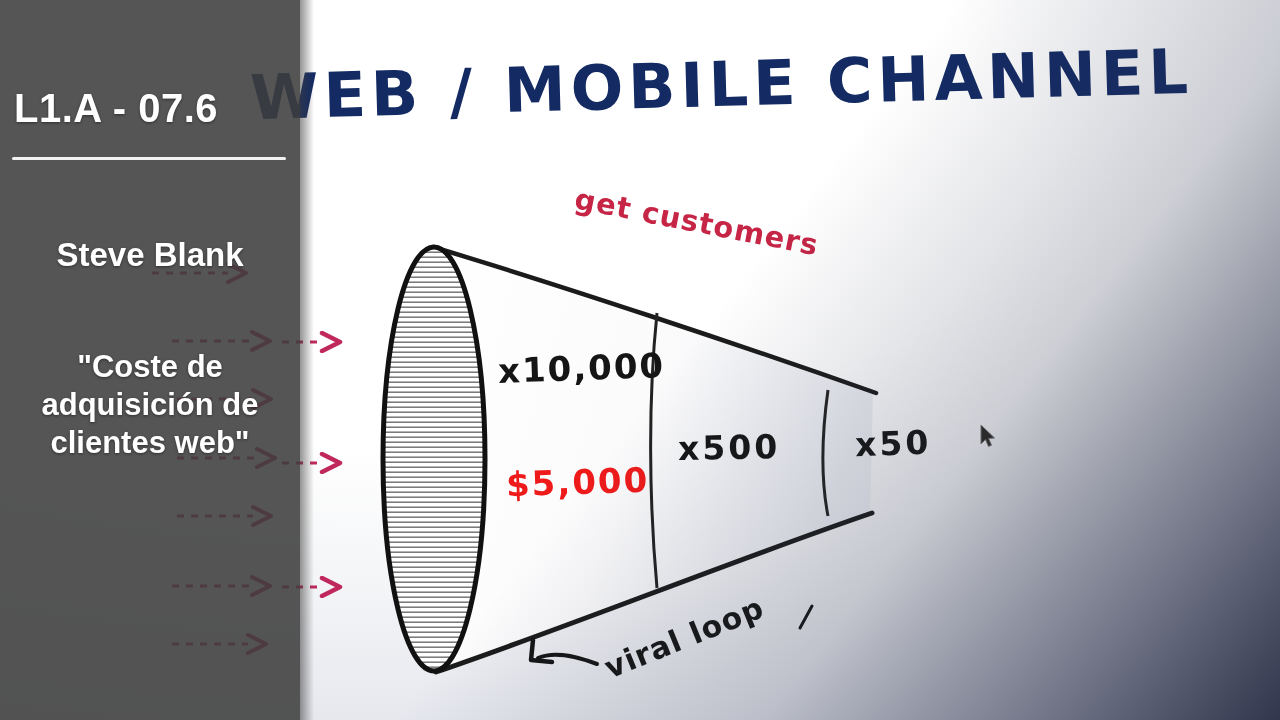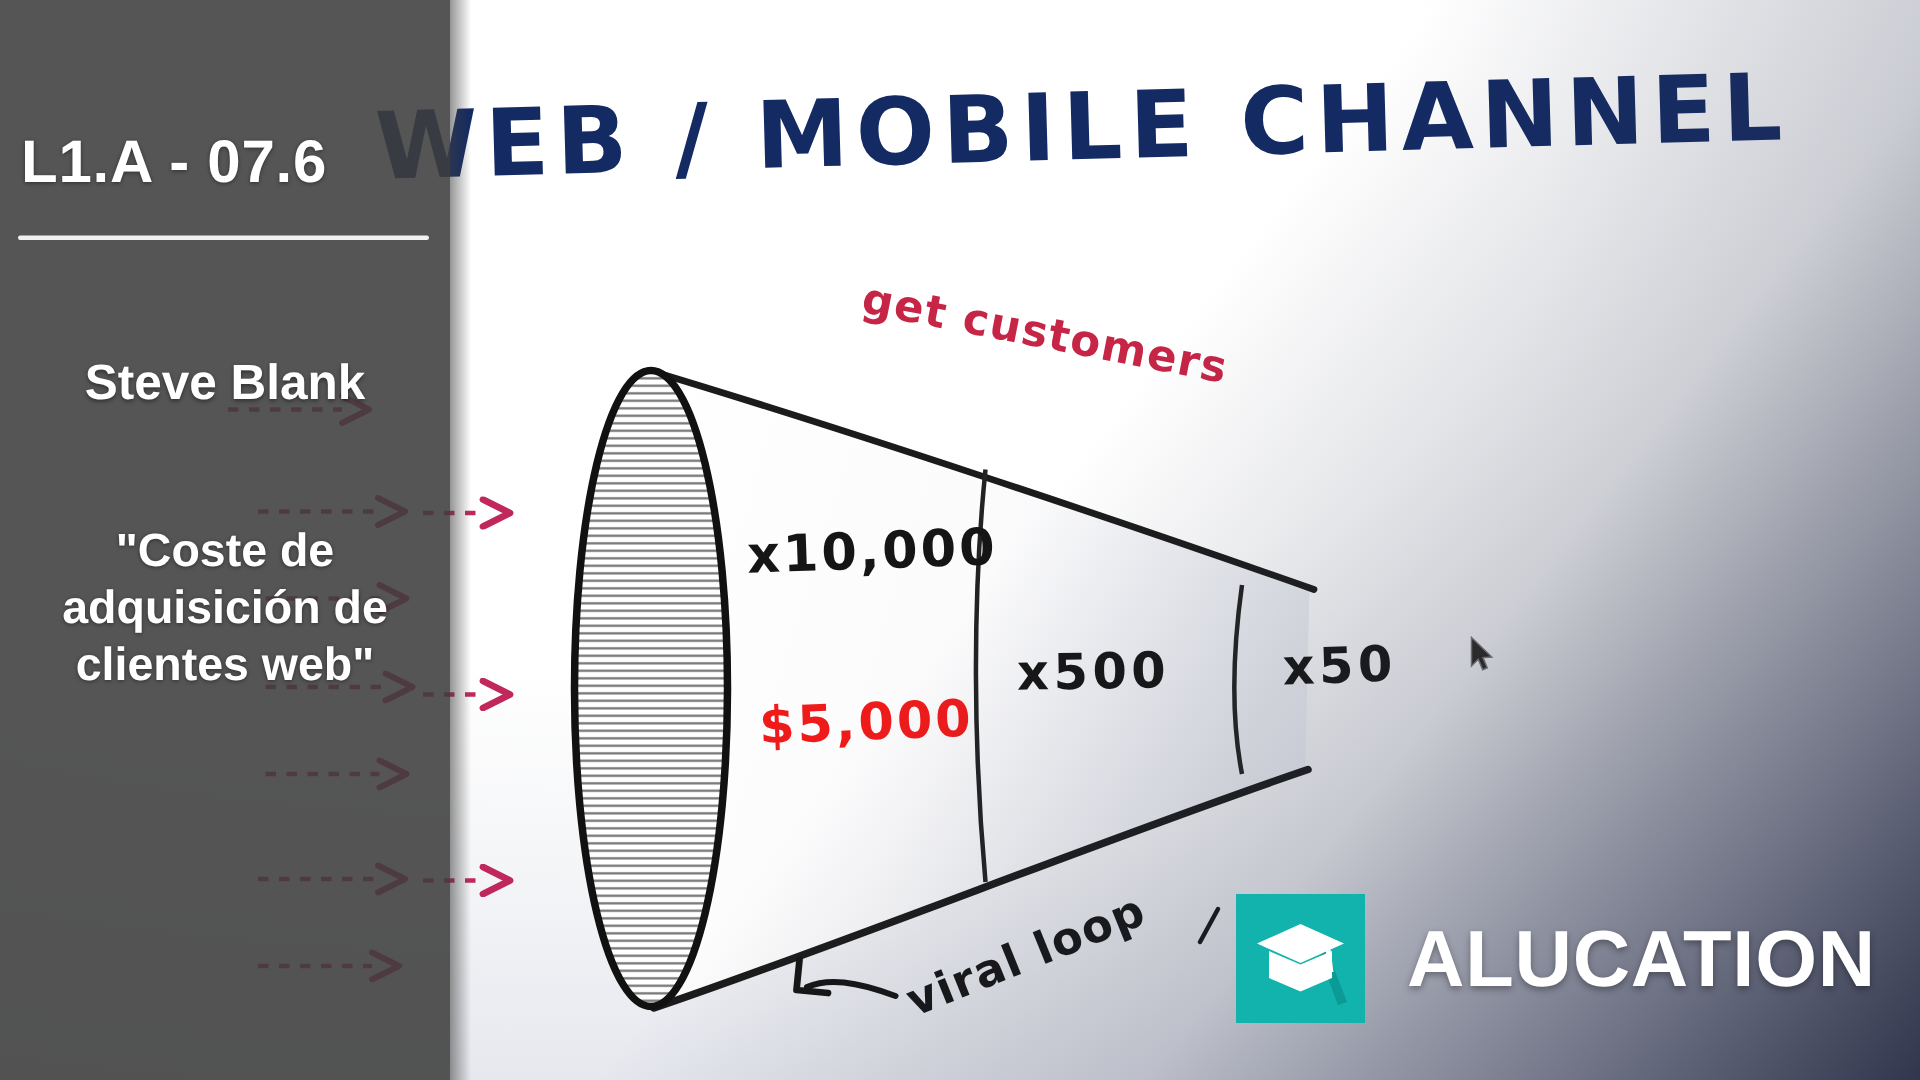--- a/index.html
+++ b/index.html
@@ -204,29 +204,18 @@
 
   <div class="sidebar"></div>
   <div class="sidebar-edge"></div>
   <div class="lesson-code">L1.A - 07.6</div>
   <div class="rule"></div>
   <div class="author">Steve Blank</div>
   <div class="quote">"Coste de adquisición de clientes web"</div>
 
   <div class="bg-dark-corner"></div>
 
-  <div class="logo-wrap">
-    <div class="logo-mark">
-      <svg width="86" height="86" viewBox="0 0 86 86">
-        <path d="M60 36 L74 72 L68 74 L56 42 Z" fill="#0b9a95"></path>
-        <path d="M43 20 L72 33 L43 46 L14 33 Z" fill="#ffffff"></path>
-        <path d="M22 38 L43 47 L64 38 L64 56 L43 65 L22 56 Z" fill="#ffffff"></path>
-        <path d="M63 37 L65 52 L61 52 L60 38 Z" fill="#ffffff"></path>
-      </svg>
-    </div>
-    <div class="logo-word">ALUCATION</div>
-  </div>
 
   <svg class="cursor" width="18" height="26" viewBox="0 0 18 26">
     <path d="M2 1 L2 20 L6.5 15.5 L9.5 22.5 L12.5 21.2 L9.6 14.4 L15.5 14 Z" fill="#2b2b2b" stroke="#6a6a70" stroke-width="1"></path>
   </svg>
 
 </div>
 
 </body></html>

